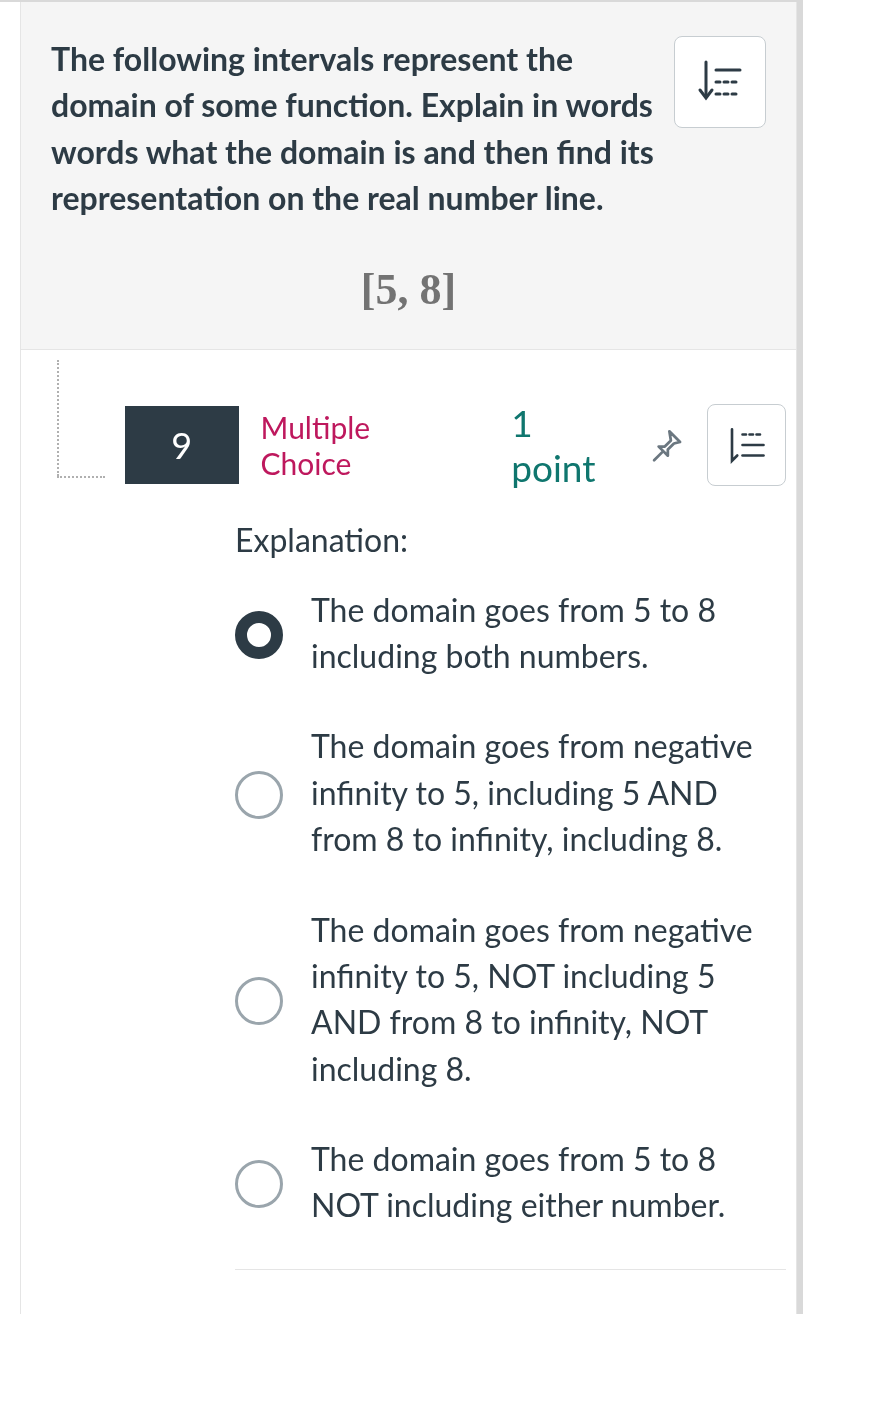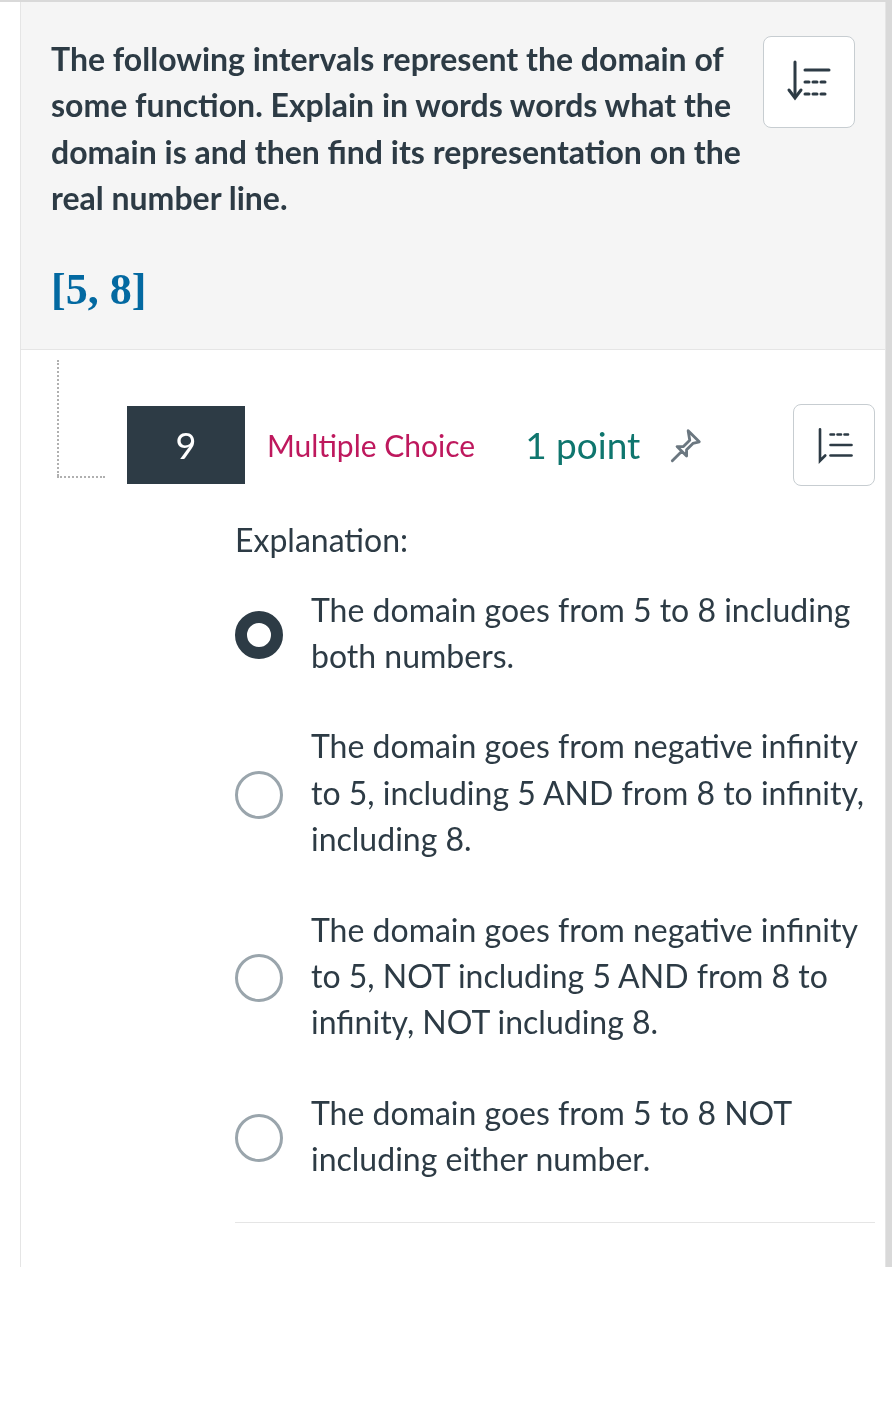--- a/index.html
+++ b/index.html
@@ -3,21 +3,21 @@
 <meta charset="utf-8">
 <style>
   * { box-sizing: border-box; margin: 0; padding: 0; }
   html, body {
     width: 892px;
     font-family: "Lato", "Helvetica Neue", Arial, sans-serif;
     color: #2d3b45;
     background: #fff;
   }
   .outer {
-    width: 892px;
+    width: 803px;
     border-top: 2px solid #d9d9d9;
     border-right: 6px solid #d9d9d9;
     background: #fff;
   }
   .card {
     margin: 0 0 0 20px;
     border-left: 1px solid #e5e5e5;
     border-right: 1px solid #e5e5e5;
     background: #fff;
   }
@@ -28,24 +28,25 @@
     position: relative;
   }
   .prompt-text {
     font-size: 32px;
     font-weight: 700;
     line-height: 1.45;
     color: #2d3b45;
     padding-right: 110px;
   }
   .interval {
+    text-align: center;
     font-size: 44px;
     font-weight: 700;
     margin-top: 42px;
-    color: #0369a1;
+    color: #737373;
     font-family: "Times New Roman", serif;
   }
   .corner-btn {
     position: absolute;
     top: 34px;
     right: 30px;
     width: 92px;
     height: 92px;
     border: 1px solid #c7cdd1;
     border-radius: 8px;

